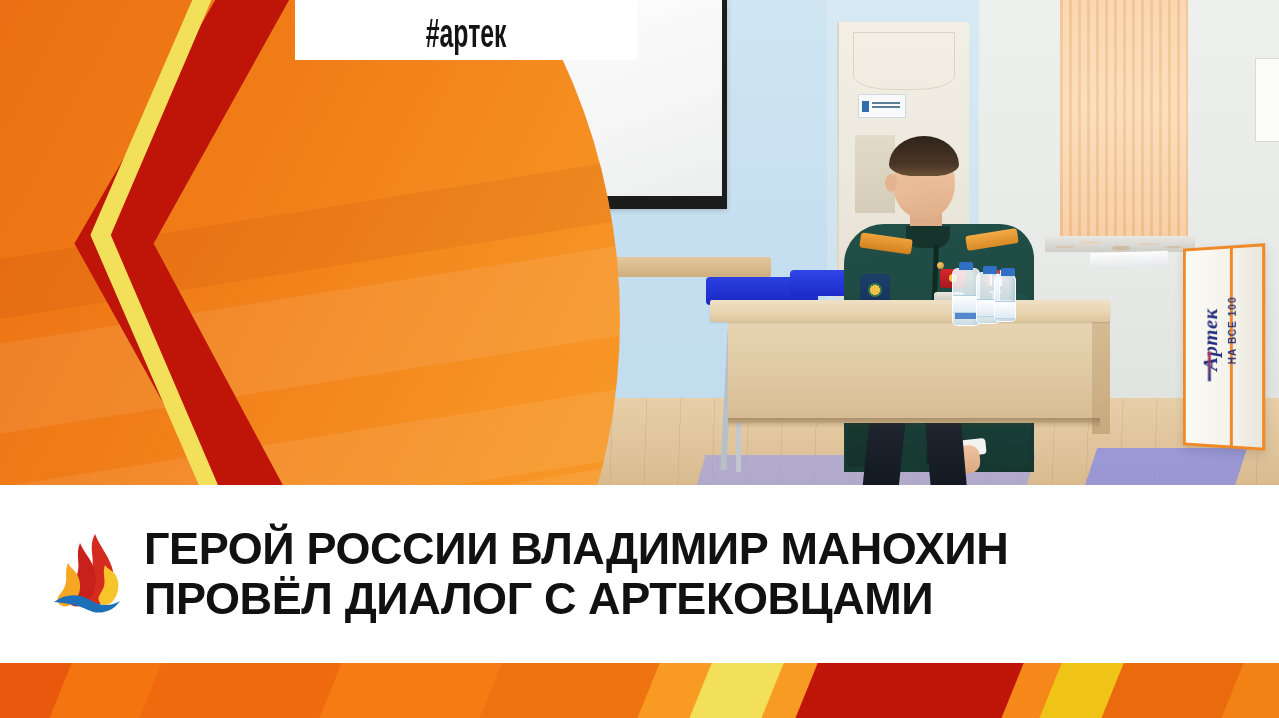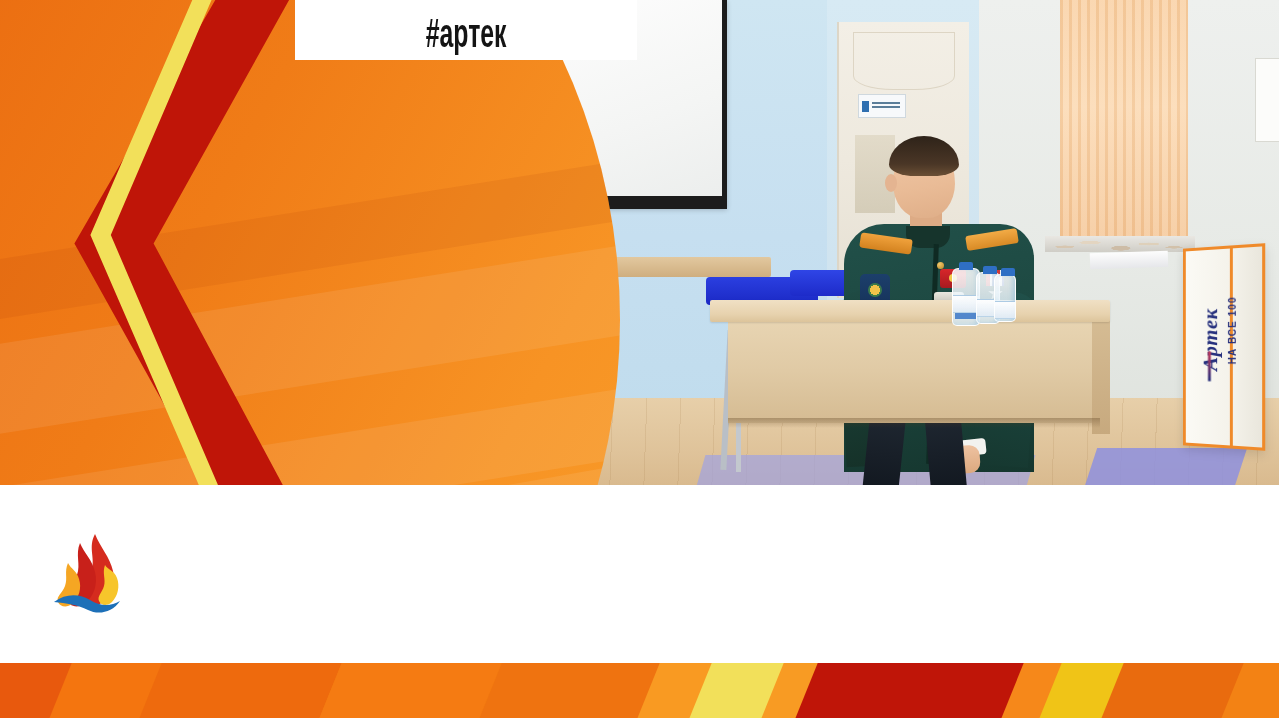--- a/index.html
+++ b/index.html
@@ -562,20 +562,24 @@
   <div class="titleband">
     <div class="logo">
       <svg viewBox="0 0 78 86" xmlns="http://www.w3.org/2000/svg" aria-hidden="true">
         <path d="M47 3 C40 16 47 26 44 38 C41 50 30 52 31 64 C32 74 42 78 50 74 C62 68 68 54 65 40 C62 26 52 16 47 3 Z" fill="#d52b1e"></path>
         <path d="M32 12 C27 24 33 33 29 44 C25 55 16 57 18 67 C20 75 29 78 36 73 C46 66 50 53 47 41 C44 28 36 22 32 12 Z" fill="#c8201a"></path>
         <path d="M20 32 C16 41 20 47 17 55 C14 63 8 65 10 71 C12 76 19 77 24 73 C31 67 34 57 31 48 C29 40 23 38 20 32 Z" fill="#f5a623"></path>
         <path d="M57 34 C54 42 58 48 56 55 C54 62 49 65 51 70 C53 75 60 75 64 71 C70 65 72 55 69 47 C66 39 60 39 57 34 Z" fill="#f7c52b"></path>
         <path d="M6 71 C18 62 32 63 42 69 C52 75 62 76 72 70 C64 82 50 84 40 79 C30 74 18 72 6 71 Z" fill="#1d70b8"></path>
       </svg>
     </div>
+    <div class="headline">
+      <div class="l1">ГЕРОЙ РОССИИ ВЛАДИМИР МАНОХИН</div>
+      <div class="l2">ПРОВЁЛ ДИАЛОГ С АРТЕКОВЦАМИ</div>
+    </div>
   </div>
 
   <div class="bottomstripe">
     <div class="bs" style="left:-40px;width:110px;background:#e8590d;"></div>
     <div class="bs" style="left:60px;width:90px;background:#f4750f;"></div>
     <div class="bs" style="left:150px;width:180px;background:#ee6a0d;"></div>
     <div class="bs" style="left:330px;width:160px;background:#f57b12;"></div>
     <div class="bs" style="left:490px;width:160px;background:#ef7310;"></div>
     <div class="bs" style="left:648px;width:60px;background:#f99a22;"></div>
     <div class="bs" style="left:700px;width:80px;background:#f2e05a;"></div>

